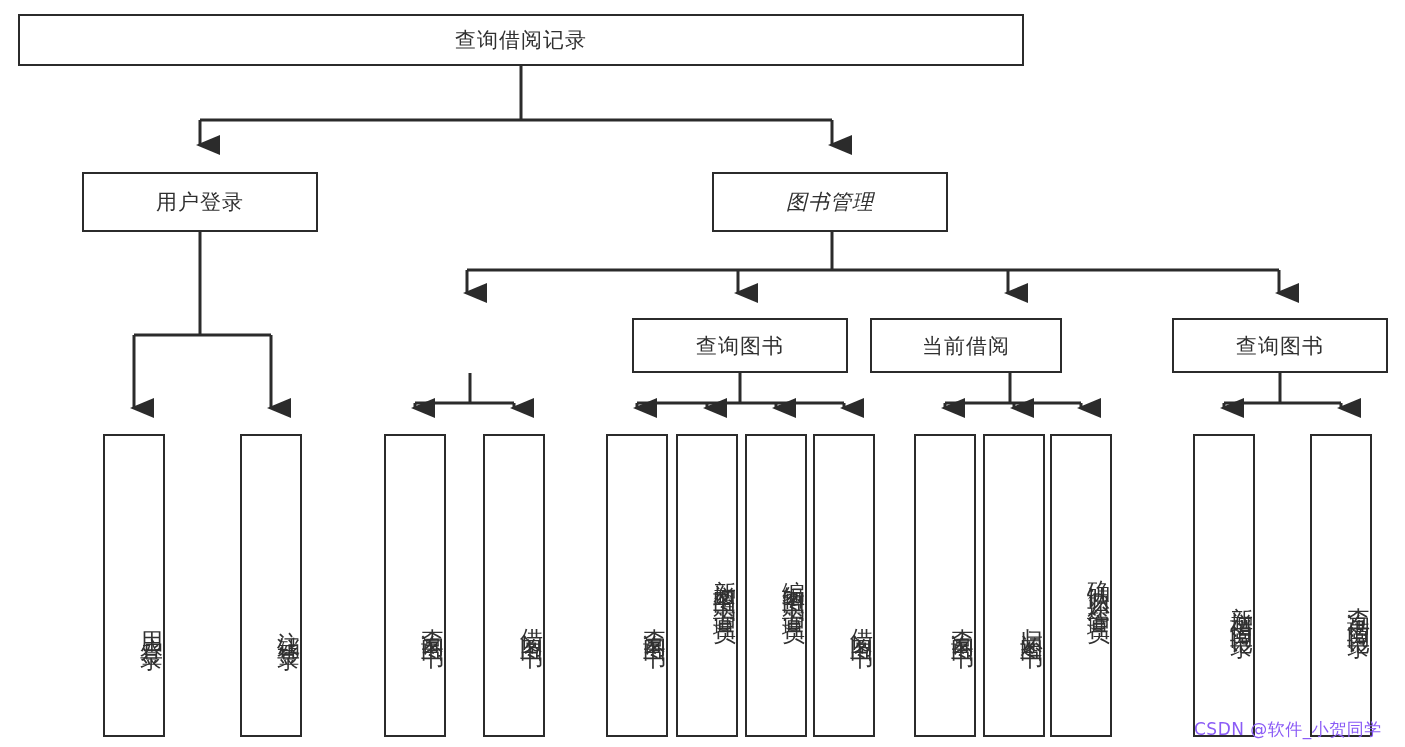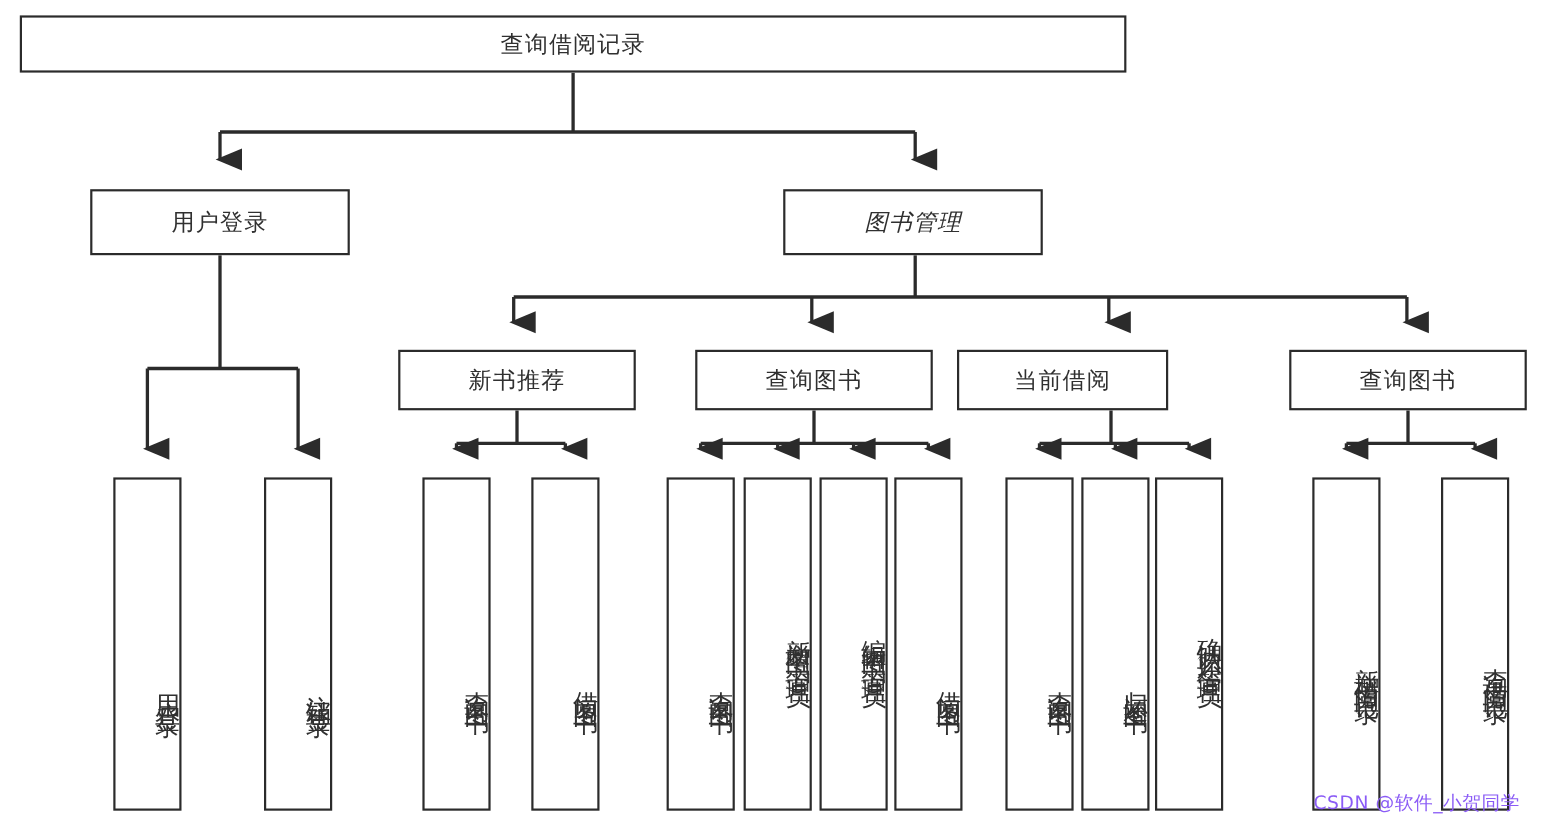--- a/index.html
+++ b/index.html
@@ -115,21 +115,20 @@
       <path d="M 1224 403 L 1224 408" marker-end="url(#arrow)"></path>
       <path d="M 1341 403 L 1341 408" marker-end="url(#arrow)"></path>
     </g>
   </svg>
 
   <div class="node-box node-h" style="left:18px; top:14px; width:1006px; height:52px;">查询借阅记录</div>
 
   <div class="node-box node-h" style="left:82px; top:172px; width:236px; height:60px;">用户登录</div>
   <div class="node-box node-h" style="left:712px; top:172px; width:236px; height:60px;font-style:italic;">图书管理</div>
 
-  <div class="node-box node-h" style="left:362px; top:318px; width:216px; height:55px;">新书推荐</div>
   <div class="node-box node-h" style="left:632px; top:318px; width:216px; height:55px;">查询图书</div>
   <div class="node-box node-h" style="left:870px; top:318px; width:192px; height:55px;font-family:Liberation Mono, monospace;">当前借阅</div>
   <div class="node-box node-h" style="left:1172px; top:318px; width:216px; height:55px;">查询图书</div>
 
   <div class="node-box node-v" style="left:103px; top:434px; width:62px; height:303px; padding-top:78px;">用户登录</div>
   <div class="node-box node-v" style="left:240px; top:434px; width:62px; height:303px; padding-top:78px;">注销登录</div>
 
   <div class="node-box node-v" style="left:384px; top:434px; width:62px; height:303px; padding-top:72px;">查询图书</div>
   <div class="node-box node-v" style="left:483px; top:434px; width:62px; height:303px; padding-top:72px;">借阅图书</div>
 

